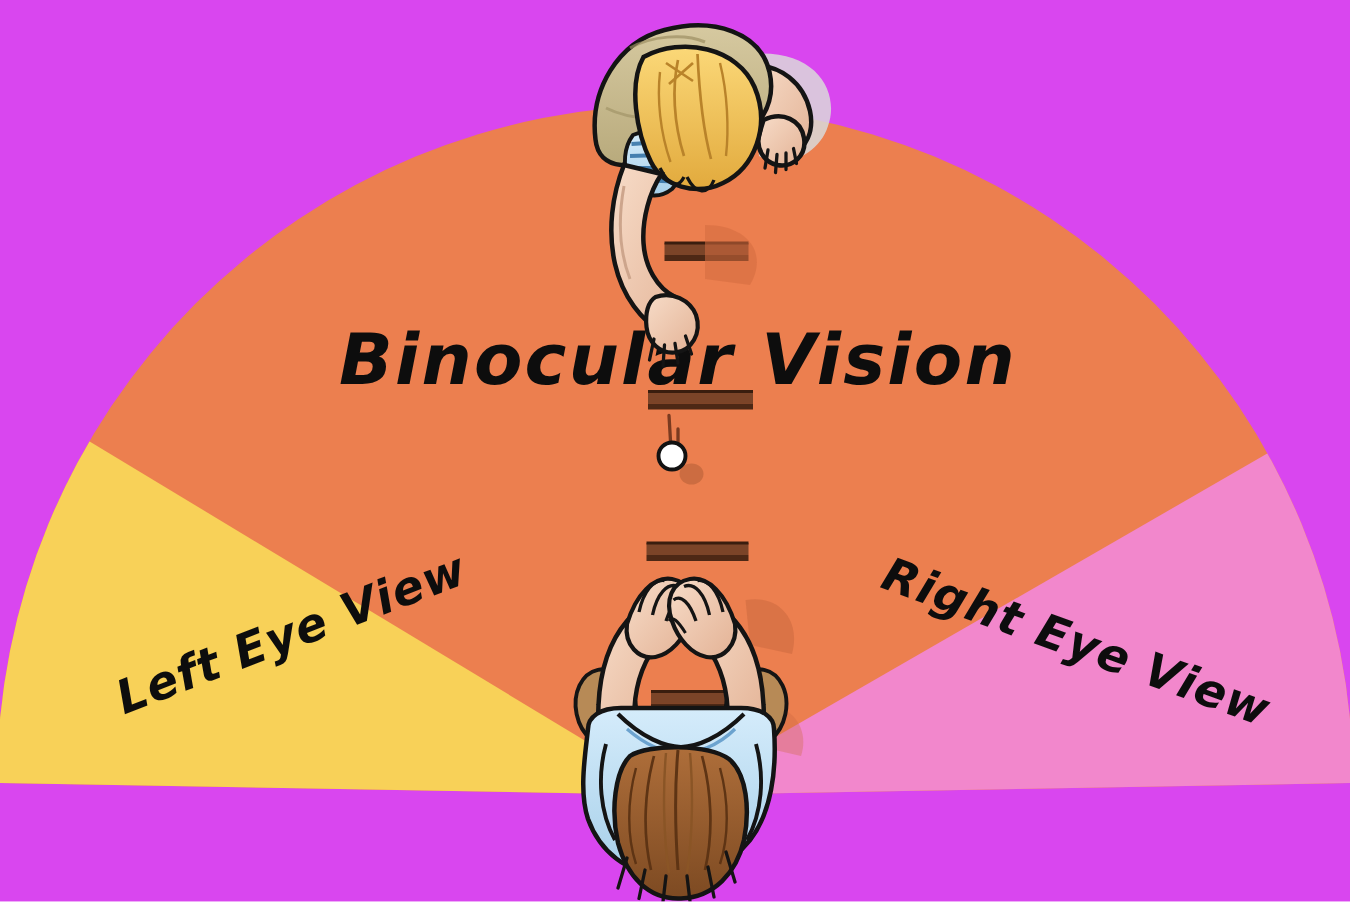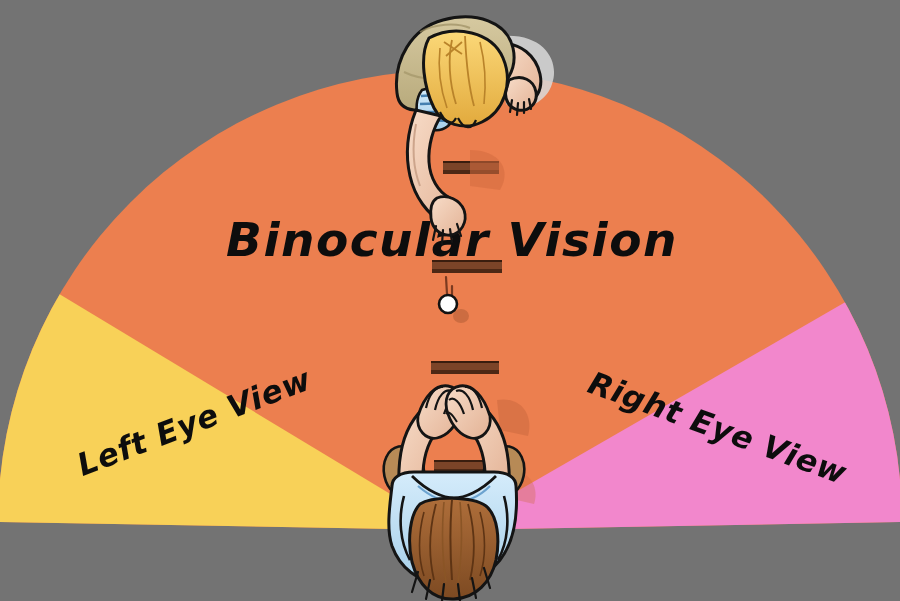--- a/index.html
+++ b/index.html
@@ -1,18 +1,18 @@
 <!DOCTYPE html>
 <html><head>
 <meta charset="utf-8">
 <style>
   html,body{margin:0;padding:0;background:#ffffff;}
   body{width:900px;height:601px;overflow:hidden;
        font-family:"DejaVu Sans","Liberation Sans",sans-serif;}
-  #stage{position:relative;width:900px;height:601px;background:#737373;}
+  #stage{position:relative;width:900px;height:601px;background:#d946ef;}
   #stage svg{position:absolute;left:0;top:0;}
   .lbl{font-family:"DejaVu Sans","Liberation Sans",sans-serif;
        font-weight:700;fill:#0d0d0d;}
 </style>
 </head>
 <body>
 
 <div id="stage">
 <svg width="900" height="601" viewBox="0 0 900 601" xmlns="http://www.w3.org/2000/svg">
 

